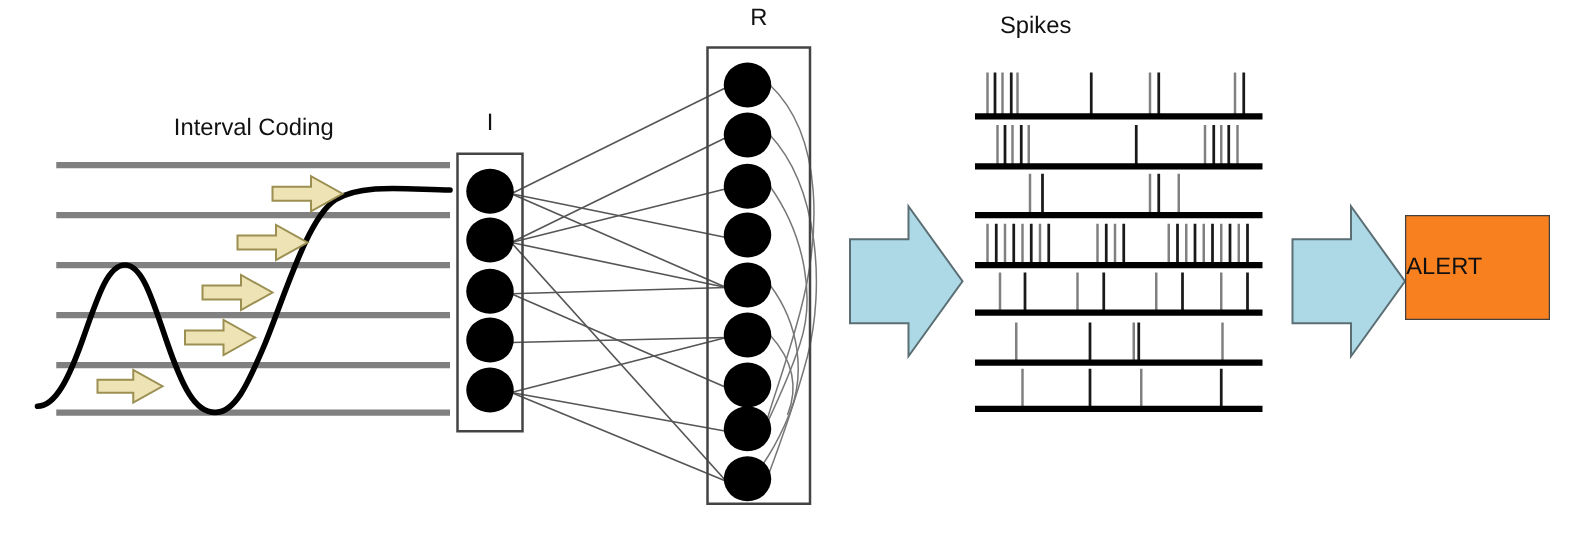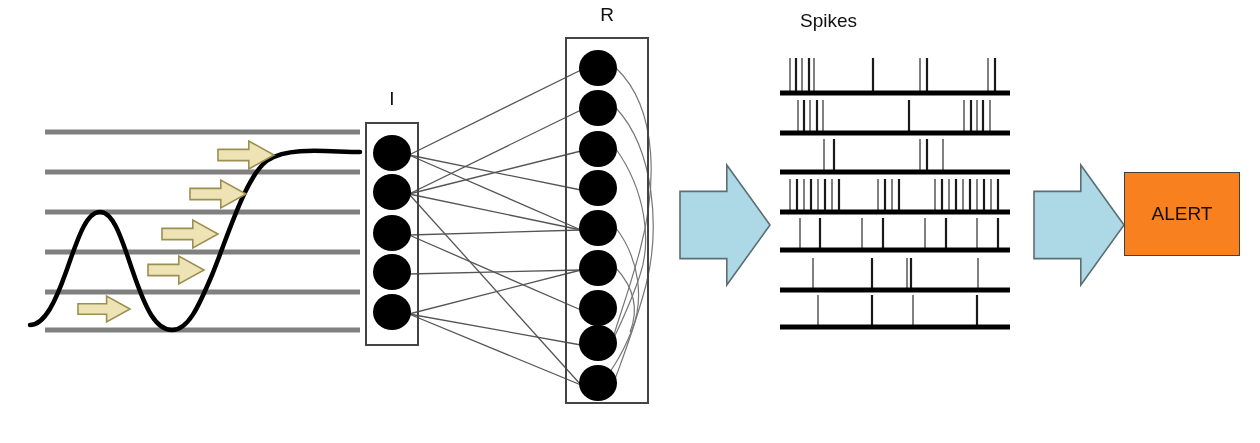--- a/index.html
+++ b/index.html
@@ -57,41 +57,41 @@
     position: absolute;
     left: 1124px;
     top: 172px;
     width: 116px;
     height: 84px;
     background: #F8801F;
     border: 1px solid #404040;
     box-sizing: border-box;
     display: flex;
     align-items: center;
-    justify-content: center;
   }
   #alert-box-label {
     font-size: 19px;
     color: #111111;
     font-family: "Liberation Sans", sans-serif;
   }
   svg.layer {
     position: absolute;
     left: 0;
     top: 0;
     width: 1260px;
     height: 443px;
     overflow: visible;
   }
 </style>
 </head>
 <body>
 
 <div id="diagram-root">
 
+  <div class="label" id="interval-coding-title">Interval Coding</div>
 
   <div class="label" id="spikes-title">Spikes</div>
 
   <div class="label" id="layer-i-label">I</div>
 
   <div class="label" id="layer-r-label">R</div>
 
   <svg class="layer" id="interval-coding-svg" viewBox="0 0 1260 443">
     <g id="threshold-lines-group">
         <line x1="45" y1="132" x2="360" y2="132" stroke="#808080" stroke-width="5"></line>

